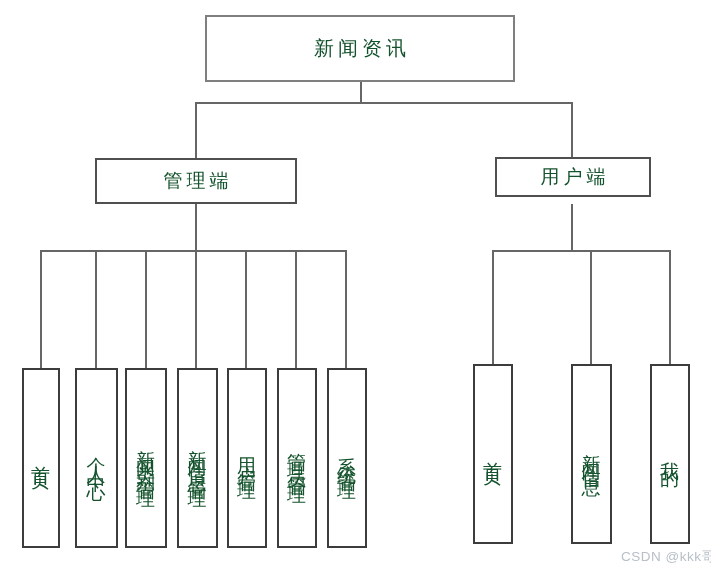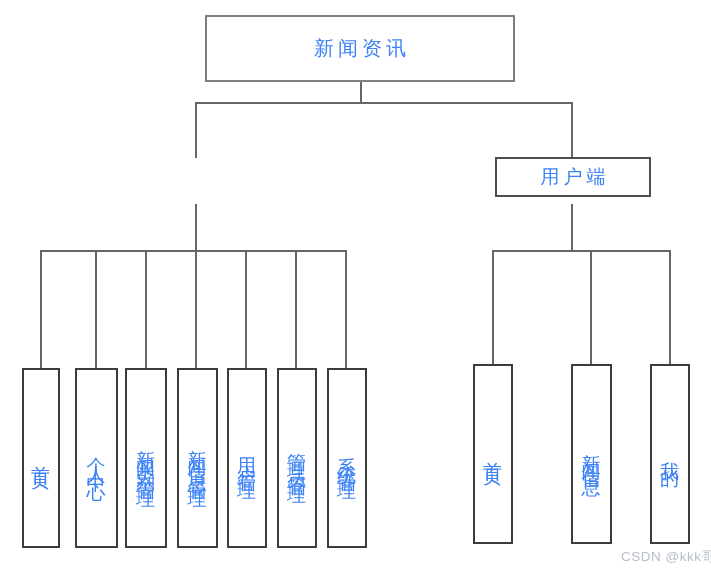--- a/index.html
+++ b/index.html
@@ -19,21 +19,21 @@
     position: absolute;
     background: #666666;
   }
   .node {
     position: absolute;
     box-sizing: border-box;
     background: #ffffff;
     display: flex;
     align-items: center;
     justify-content: center;
-    color: #3b82f6;
+    color: #14532d;
   }
   .node-root {
     border: 2px solid #7f7f7f;
     font-size: 20px;
     letter-spacing: 4px;
     text-indent: 4px;
   }
   .node-branch {
     border: 2px solid #4f4f4f;
     font-size: 19px;
@@ -83,20 +83,23 @@
   <div class="line" style="left:571px; top:204px; width:2px;   height:47px;"></div>
   <div class="line" style="left:492px; top:250px; width:179px; height:2px;"></div>
   <div class="line" style="left:492px; top:250px; width:2px;   height:114px;"></div>
   <div class="line" style="left:590px; top:250px; width:2px;   height:114px;"></div>
   <div class="line" style="left:669px; top:250px; width:2px;   height:114px;"></div>
 
   <div class="node node-root" style="left:205px; top:15px; width:310px; height:67px;">
     <span>新闻资讯</span>
   </div>
 
+  <div class="node node-branch" style="left:95px; top:158px; width:202px; height:46px;">
+    <span>管理端</span>
+  </div>
   <div class="node node-branch" style="left:495px; top:157px; width:156px; height:40px;">
     <span>用户端</span>
   </div>
 
   <div class="node node-leaf" style="left:22px; top:368px; width:38px; height:180px;">
     <span class="vtext">首页</span>
   </div>
   <div class="node node-leaf" style="left:75px; top:368px; width:43px; height:180px;">
     <span class="vtext">个人中心</span>
   </div>

